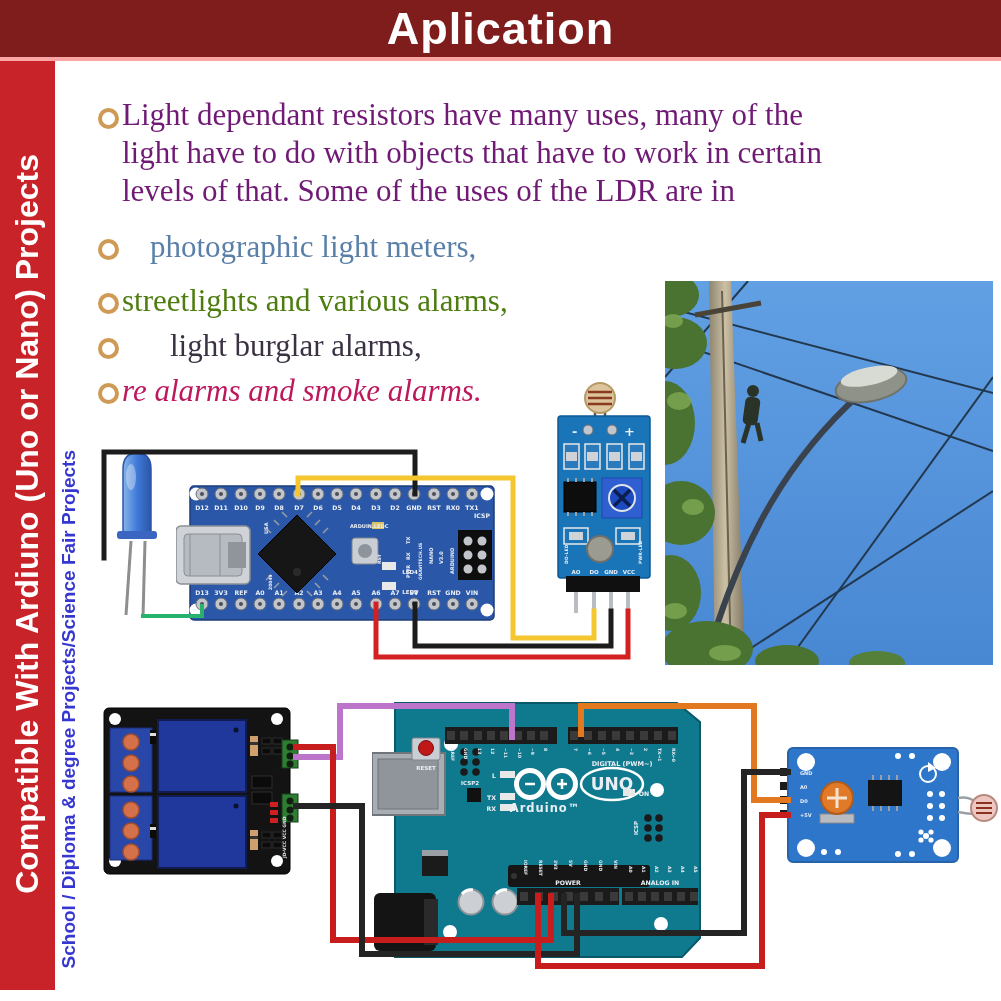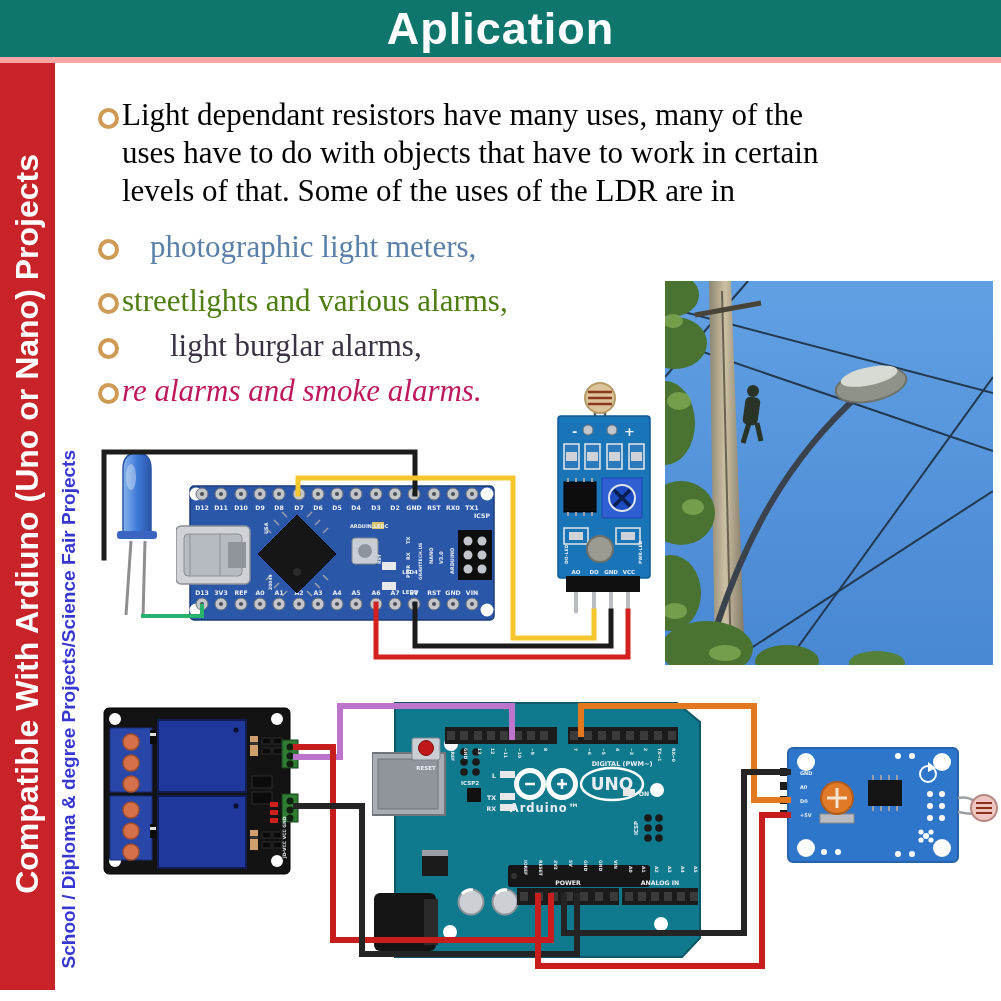--- a/index.html
+++ b/index.html
@@ -1,34 +1,34 @@
 <!DOCTYPE html>
 <html><head>
 <meta charset="utf-8">
 <style>
   html,body{margin:0;padding:0;background:#fff;}
   .page{position:relative;width:1001px;height:1001px;background:#ffffff;overflow:hidden;
         font-family:"Liberation Sans",sans-serif;}
   .abs{position:absolute;}
   
-  .header{left:0;top:0;width:1001px;height:57px;background:#0f766e;border-bottom:6px solid #fca5a5;z-index:30;}
+  .header{left:0;top:0;width:1001px;height:57px;background:#7f1d1d;border-bottom:4px solid #fca5a5;z-index:30;}
   .header h1{margin:0;text-align:center;color:#ffffff;font-size:45px;font-weight:bold;
              font-family:"Liberation Sans",sans-serif;line-height:57px;letter-spacing:1px;}
   
   .sidebar{left:0;top:57px;width:55px;height:933px;background:#c9232a;z-index:25;
            display:flex;align-items:center;justify-content:center;}
   .vtext{writing-mode:vertical-rl;transform:rotate(180deg);white-space:nowrap;}
   .sidebar .vtext{color:#ffffff;font-size:32px;font-weight:bold;}
   .sidebar-sub{left:58px;top:428px;width:36px;height:562px;z-index:25;
                display:flex;align-items:center;justify-content:flex-start;}
   .sidebar-sub .vtext{color:#3636d0;font-size:19px;font-weight:bold;}
   
   .bullet-ring{width:13px;height:13px;border:4px solid #cf9a55;border-radius:50%;z-index:10;}
   .btext{font-family:"Liberation Serif",serif;font-size:31px;z-index:10;white-space:nowrap;}
-  .b1{color:#000000;line-height:38px;}
+  .b1{color:#701a75;line-height:38px;}
   .c-blue{color:#5a7fa9;margin-left:28px;}
   .c-green{color:#4d7c0f;}
   .c-dark{color:#3a3142;margin-left:48px;}
   .c-olive{color:#be185d;font-style:italic;}
   
   svg{display:block;}
   svg text{font-family:"DejaVu Sans",sans-serif;fill:#e9eef5;}
   .t6{font-size:6.2px;font-weight:bold;text-anchor:middle;}
   .t55{font-size:5.5px;font-weight:bold;text-anchor:middle;}
   .t5{font-size:5px;font-weight:bold;}
@@ -50,21 +50,21 @@
   <div class="abs sidebar">
     <div class="vtext">Compatible With Ardiuno (Uno or Nano) Projects</div>
   </div>
   <div class="abs sidebar-sub">
     <div class="vtext">School / Diploma &amp; degree Projects/Science Fair Projects</div>
   </div>
 
   <span class="abs bullet-ring" style="left:98px;top:108px"></span>
   <div class="abs btext b1" style="left:122px;top:96px">
     <div>Light dependant resistors have many uses, many of the</div>
-    <div>uses have to do with objects that have to work in certain</div>
+    <div>light have to do with objects that have to work in certain</div>
     <div>levels of that. Some of the uses of the LDR are in</div>
   </div>
 
   <span class="abs bullet-ring" style="left:98px;top:239px"></span>
   <div class="abs btext c-blue" style="left:122px;top:229px">photographic light meters,</div>
 
   <span class="abs bullet-ring" style="left:98px;top:293px"></span>
   <div class="abs btext c-green" style="left:122px;top:283px">streetlights and various alarms,</div>
 
   <span class="abs bullet-ring" style="left:98px;top:338px"></span>

